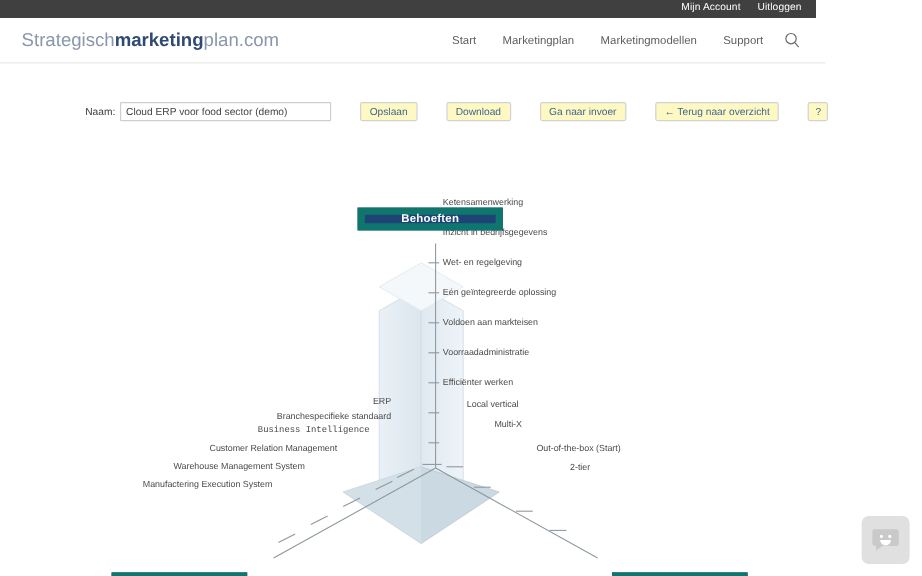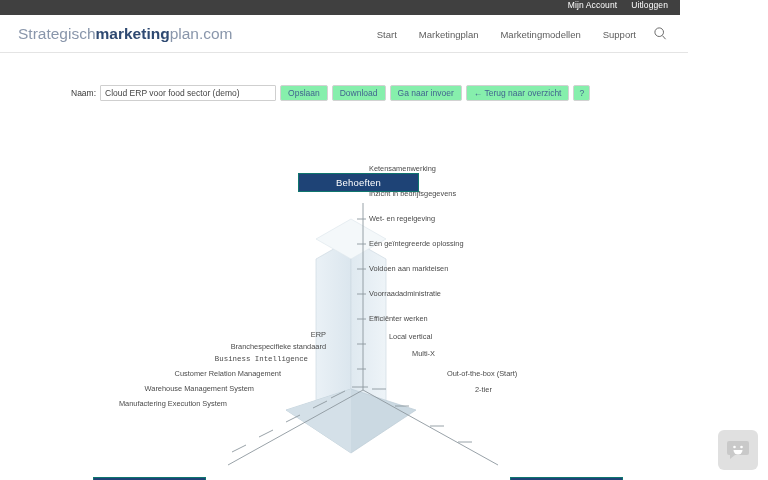--- a/index.html
+++ b/index.html
@@ -101,22 +101,22 @@
     border: 1px solid #cfcfcf;
     background: #fff;
     font-size: 8.5px;
     color: #444;
     padding: 0 4px;
     font-family: "Liberation Sans", sans-serif;
     border-radius: 1px;
   }
   .btn {
     height: 16px;
-    margin-left: 4px;
-    background: #86efac;
+    margin-left: 24px;
+    background: #fef9c3;
     border: 1px solid #d2d2d2;
     border-radius: 2px;
     color: #41658f;
     font-size: 8.5px;
     font-family: "Liberation Sans", sans-serif;
     padding: 0 7px;
     display: inline-flex; align-items: center; justify-content: center;
     cursor: pointer;
     white-space: nowrap;
     line-height: 1;
@@ -137,24 +137,24 @@
     color: #4a4a4a;
     white-space: nowrap;
     line-height: 1;
   }
   .dlabel.right { text-align: right; }
 
   
   .cornerbox {
     position: absolute;
     background: #1e4376;
-    border: 1px solid #0f766e;
+    border: 6px solid #0f766e;
     color: #ffffff;
     font-size: 9.5px;
-    font-weight: 400;
+    font-weight: 700;
     display: flex; align-items: center; justify-content: center;
     letter-spacing: .2px;
     cursor: pointer;
   }
   #box-behoeften { left: 298px; top: 120px; width: 121px; height: 19px; }
   #box-technologieen { left: 93px; top: 424px; width: 113px; height: 19px; }
   #box-afnemers { left: 510px; top: 424px; width: 113px; height: 19px; }
 
   
   .chat-widget {

